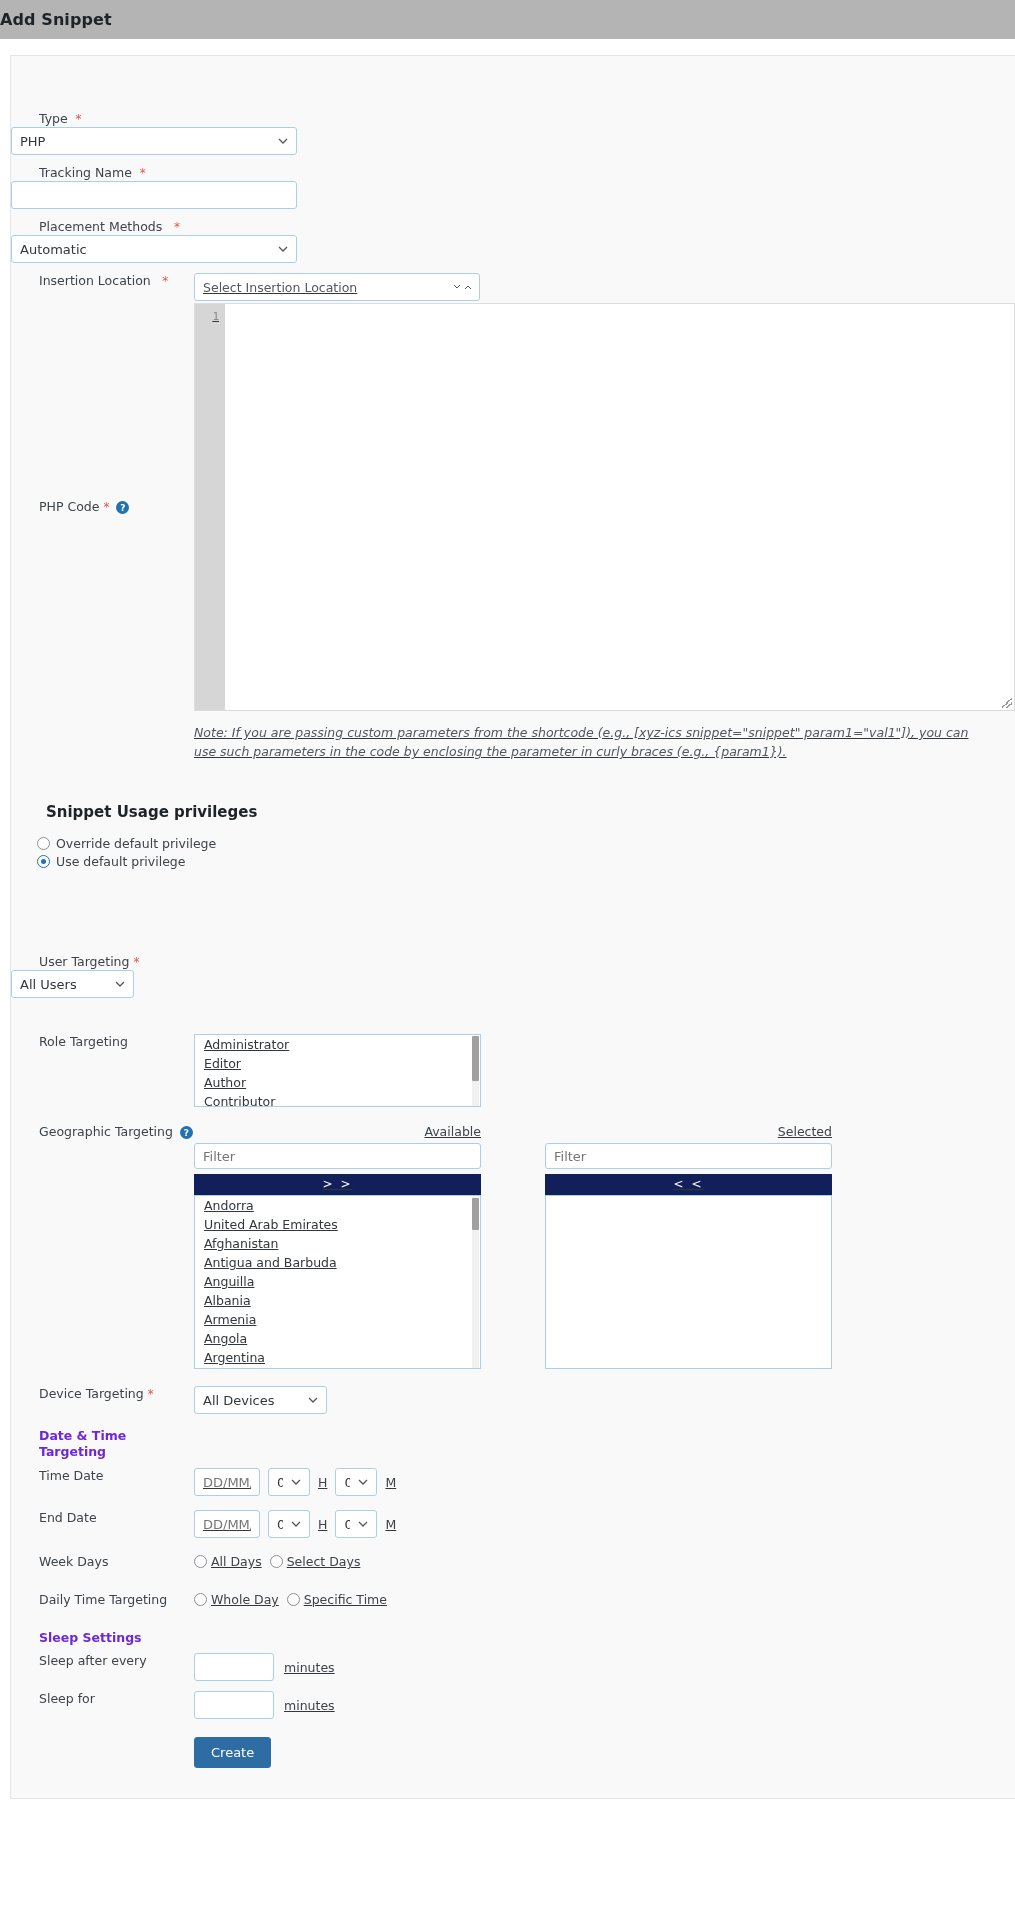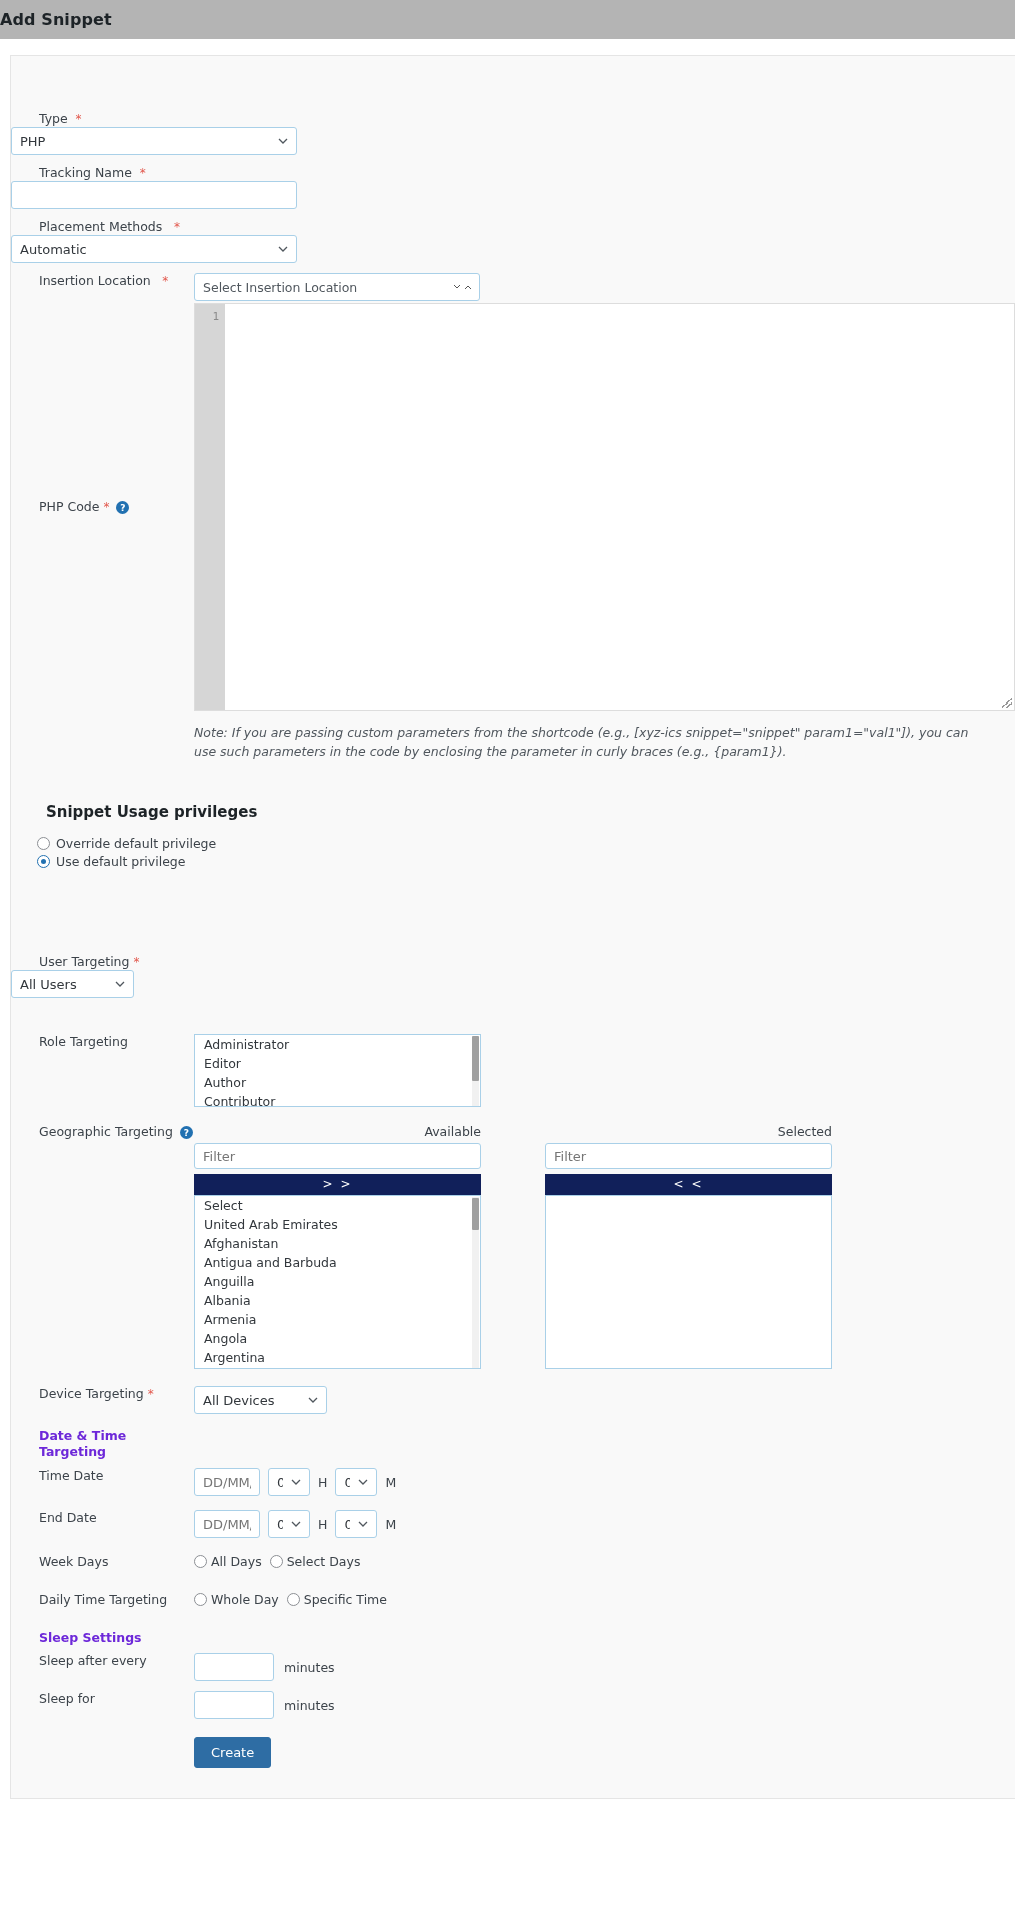--- a/index.html
+++ b/index.html
@@ -33,21 +33,21 @@
     padding:0;
   }
   .row { display:flex; align-items:flex-start; }
   .lbl {
     width:183px; min-width:183px;
     padding-left:28px;
     font-size:12.5px; color:#3c434a;
     line-height:16px;
   }
   .req { color:#e2574c; font-size:12px; }
-  .ctrl { flex:1; }
+  .ctrl { flex:1;text-decoration:underline; }
 
   
   input[type=text], select, .fakeinput {
     font-family:"DejaVu Sans", sans-serif;
     font-size:13px;
     color:#32373c;
     border:1px solid #a9d0e8;
     border-radius:3px;
     background:#fff;
     height:28px;
@@ -341,21 +341,21 @@
         <span>Geographic Targeting</span>
         <span class="help">?</span>
       </div>
       <div class="ctrl" style="display:flex;gap:64px;">
 
         <div>
           <div class="dual-head">Available</div>
           <input type="text" style="width: 287px; height: 26px;" placeholder="Filter">
           <div class="movebtn" style="width:287px;margin-top:5px;">&gt; &gt;</div>
           <div class="listbox" style="width:287px;height:174px;">
-            <div class="opt">Select</div>
+            <div class="opt">Andorra</div>
             <div class="opt">United Arab Emirates</div>
             <div class="opt">Afghanistan</div>
             <div class="opt">Antigua and Barbuda</div>
             <div class="opt">Anguilla</div>
             <div class="opt">Albania</div>
             <div class="opt">Armenia</div>
             <div class="opt">Angola</div>
             <div class="opt">Argentina</div>
             <div class="opt">American Samoa</div>
             <div class="sbar" style="height:172px;">

